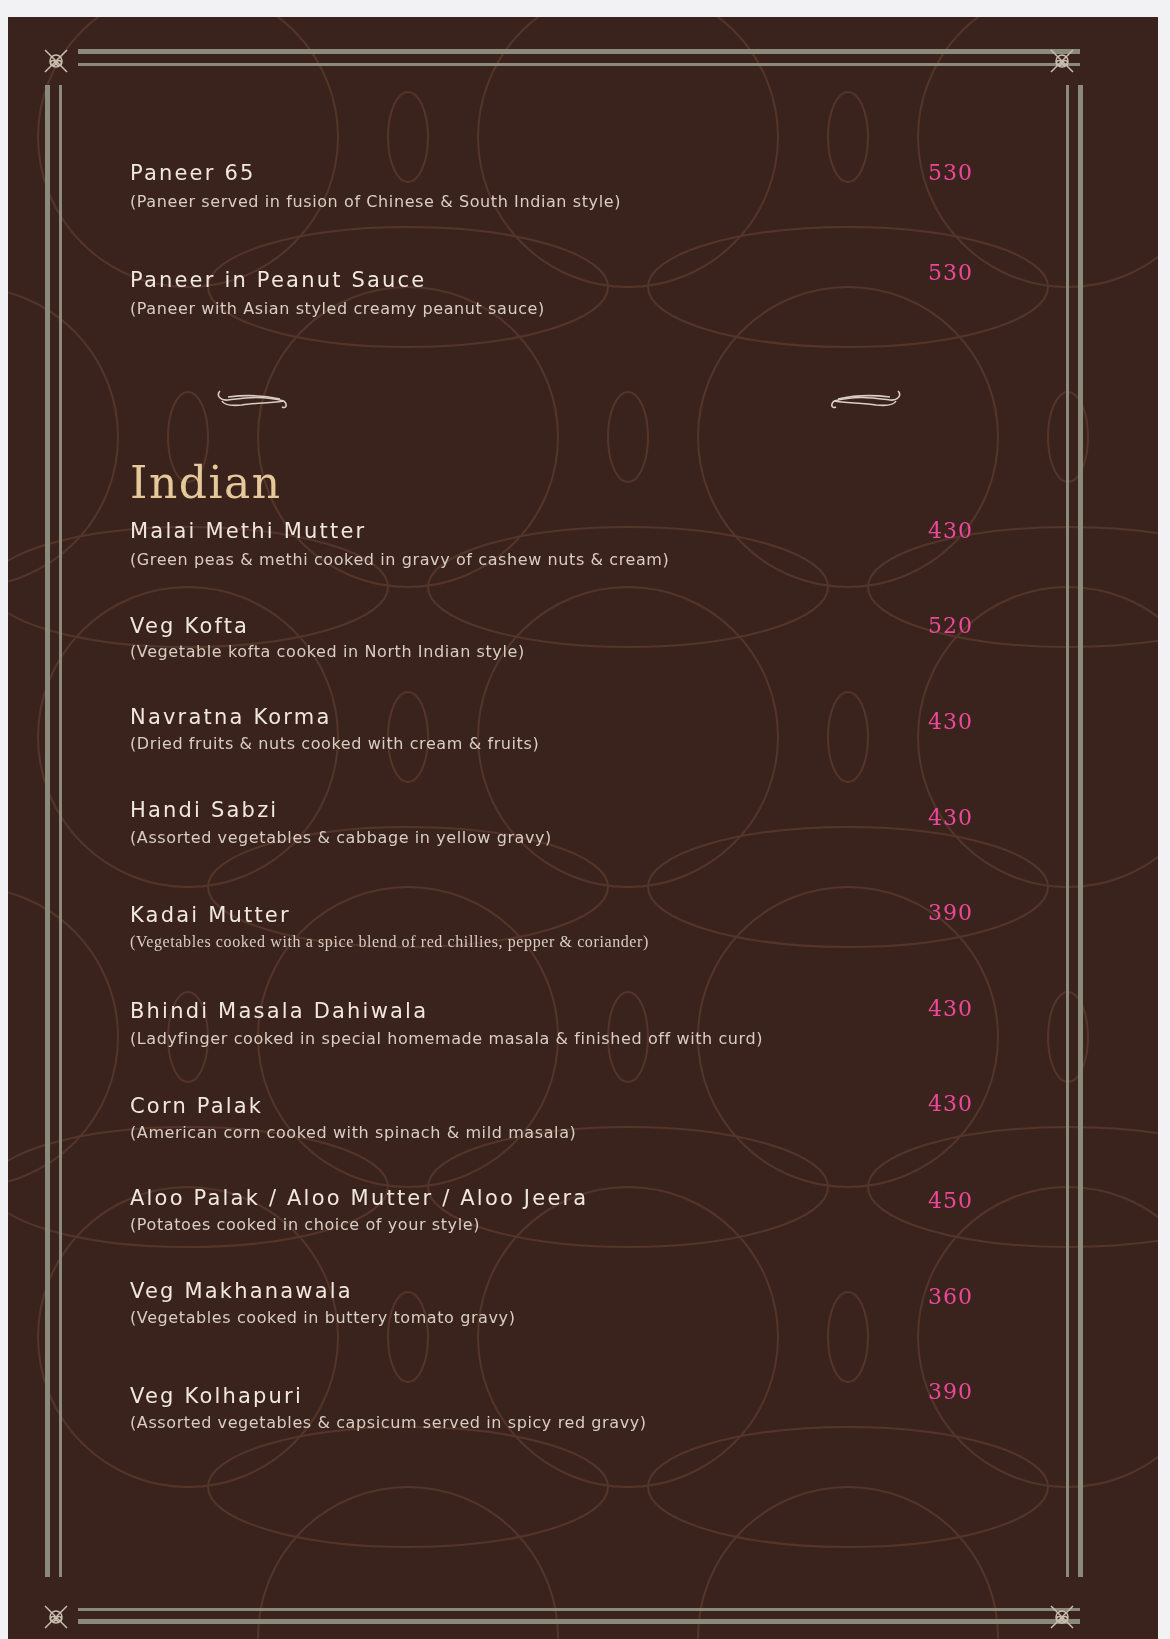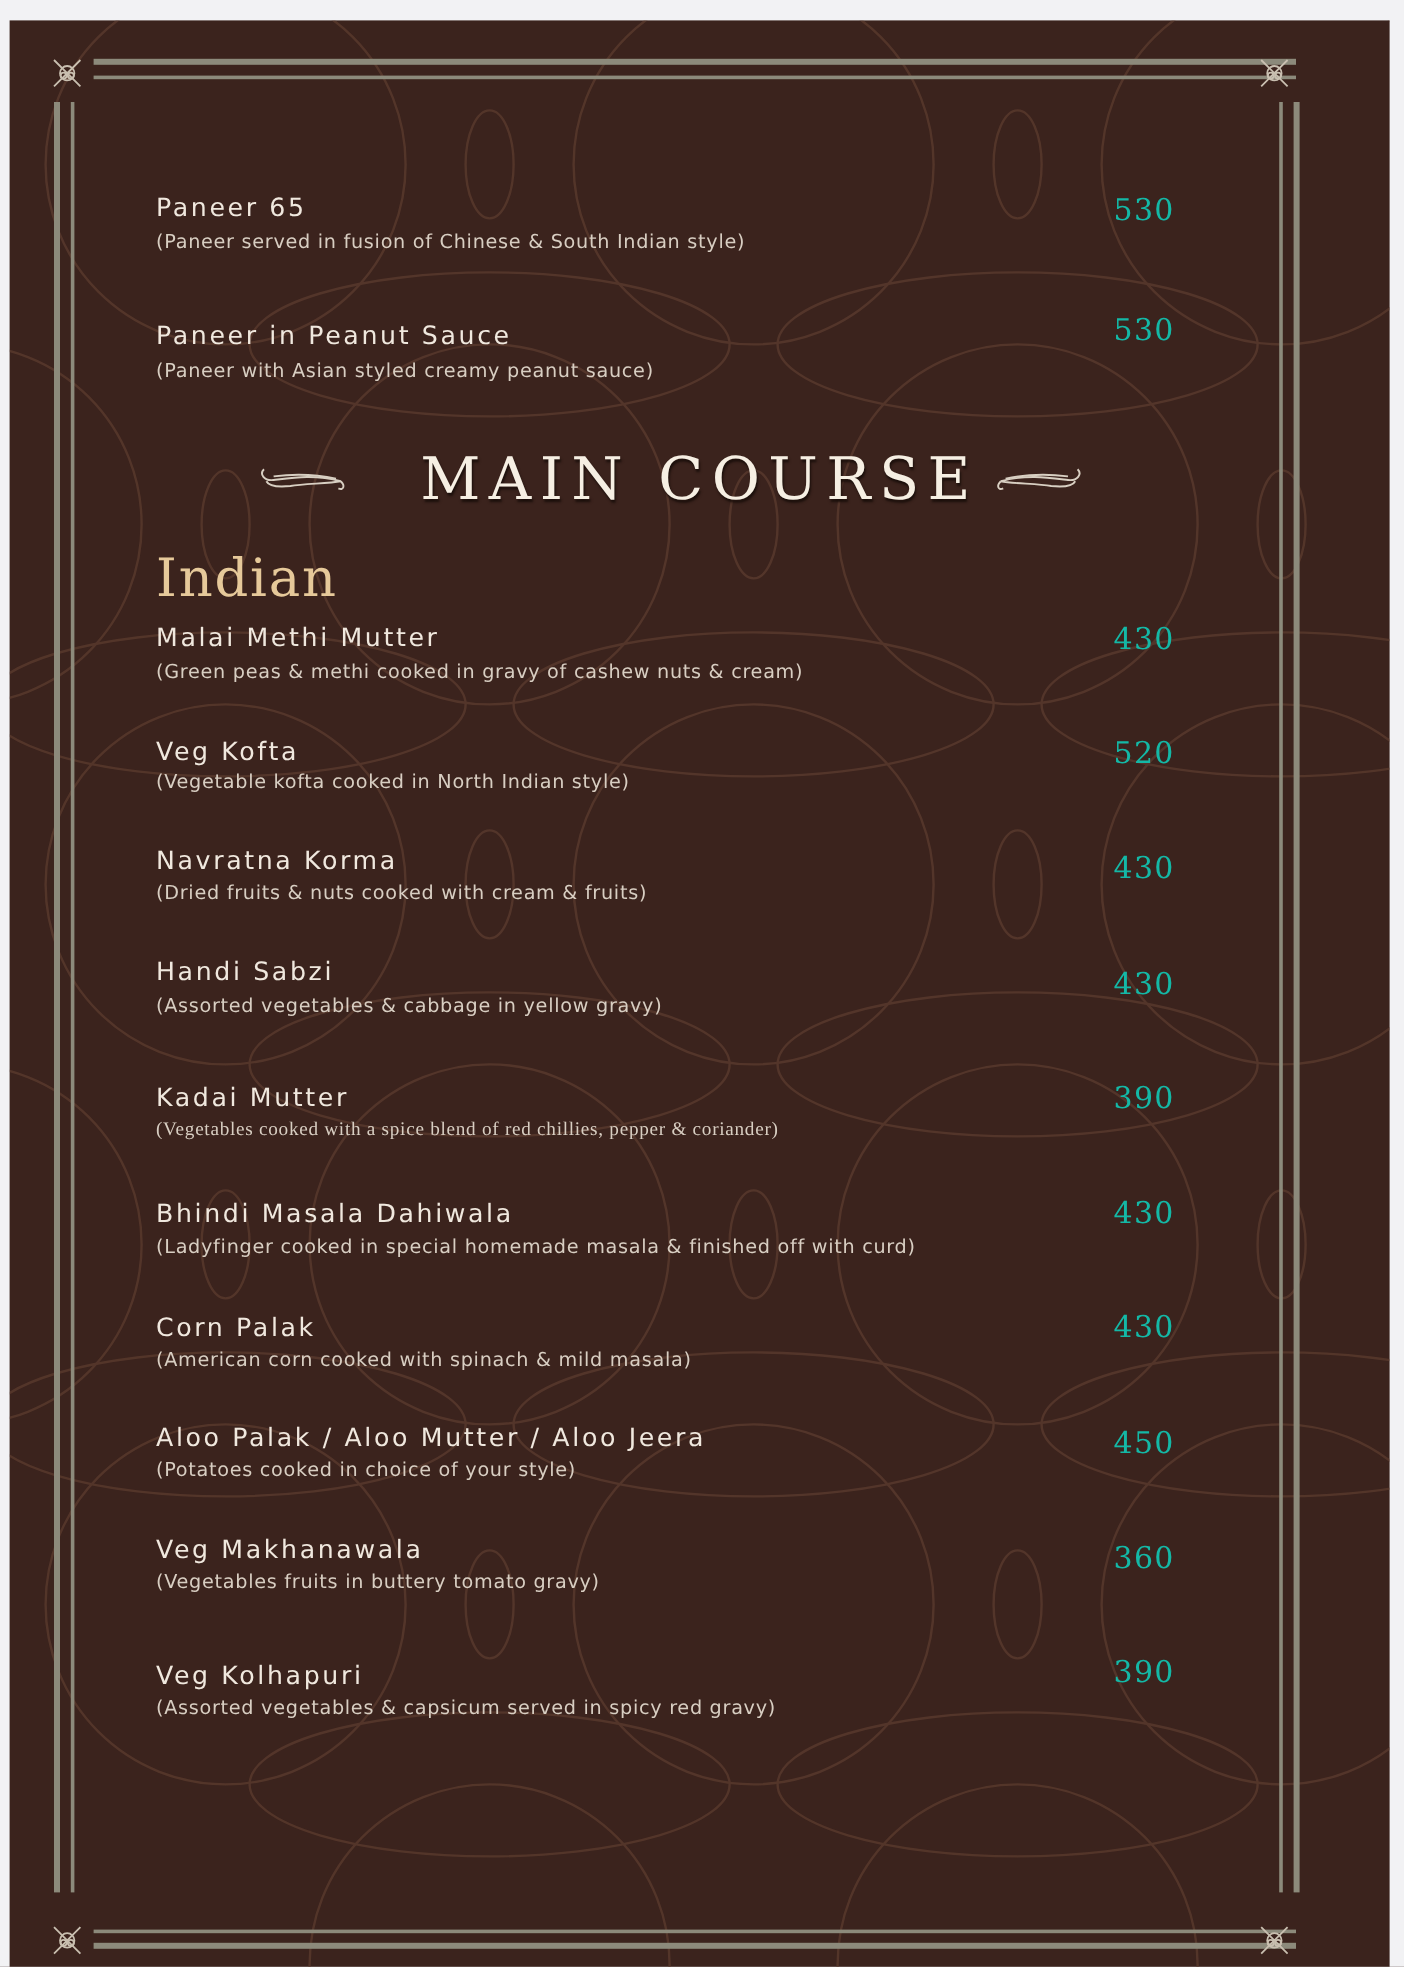--- a/index.html
+++ b/index.html
@@ -5,21 +5,21 @@
   html, body { margin:0; padding:0; }
   body { width:1170px; height:1639px; background:#f2f2f4; position:relative; overflow:hidden; font-family:"DejaVu Sans", sans-serif; }
   .page { position:absolute; left:8px; top:17px; width:1150px; height:1630px; background:#3b231d; overflow:hidden; }
   .pattern { position:absolute; inset:0; }
   .frame-h { position:absolute; background:#8c8a7b; }
   .frame-v { position:absolute; background:#8c8a7b; }
   .corner { position:absolute; width:28px; height:28px; color:#c9bfb0; }
   .item { position:absolute; left:122px; right:150px; }
   .item-name { position:absolute; left:0; top:0; color:#f0e8de; font-size:21px; letter-spacing:2.2px; white-space:nowrap; }
   .item-desc { position:absolute; left:0; top:31px; color:#d8cec2; font-size:16px; letter-spacing:0.6px; white-space:nowrap; }
-  .item-price { position:absolute; left:920px; color:#14b8a6; font-family:"DejaVu Serif", serif; font-size:25px; letter-spacing:1px; }
+  .item-price { position:absolute; left:920px; color:#ec4899; font-family:"DejaVu Serif", serif; font-size:22px; letter-spacing:1px; }
   .section-title { position:absolute; left:0; right:0; top:354px; text-align:center; color:#f6efe3; font-family:"DejaVu Serif", serif; font-size:49px; letter-spacing:7px; text-shadow:1px 2px 2px #1b0f0b; }
   .flourish { position:absolute; top:366px; width:76px; height:28px; color:#d8cfc2; }
   .category { position:absolute; left:122px; top:440px; color:#e6c99a; font-family:"DejaVu Serif", serif; font-size:44px; letter-spacing:1.5px; }
 </style>
 </head>
 <body>
 
 <div class="page">
 
   <svg class="pattern" width="1150" height="1630" viewBox="0 0 1150 1630">
@@ -122,21 +122,20 @@
   </div>
   <div class="item-price" style="top:243px;">530</div>
 
   <svg class="flourish" style="left:206px;" viewBox="0 0 76 28">
     <g fill="none" stroke="currentColor" stroke-width="1.6">
         <path d="M6 8 C2 12 6 18 14 17 C30 15 48 12 70 18 C60 20 40 20 28 22 C18 23 10 22 8 18"></path>
         <path d="M14 14 C30 12 48 12 66 16"></path>
         <path d="M70 18 C74 22 72 26 68 24"></path>
       </g>
   </svg>
-  <div class="section-title">MAIN COURSE</div>
   <svg class="flourish" style="left:820px; transform:scaleX(-1);" viewBox="0 0 76 28">
     <g fill="none" stroke="currentColor" stroke-width="1.6">
         <path d="M6 8 C2 12 6 18 14 17 C30 15 48 12 70 18 C60 20 40 20 28 22 C18 23 10 22 8 18"></path>
         <path d="M14 14 C30 12 48 12 66 16"></path>
         <path d="M70 18 C74 22 72 26 68 24"></path>
       </g>
   </svg>
 
   <div class="category">Indian</div>
 
@@ -183,21 +182,21 @@
   <div class="item-price" style="top:1074px;">430</div>
 
   <div class="item" style="top:1169px;">
     <div class="item-name">Aloo Palak / Aloo Mutter / Aloo Jeera</div>
     <div class="item-desc" style="top:29px;">(Potatoes cooked in choice of your style)</div>
   </div>
   <div class="item-price" style="top:1171px;">450</div>
 
   <div class="item" style="top:1262px;">
     <div class="item-name">Veg Makhanawala</div>
-    <div class="item-desc" style="top:29px;">(Vegetables fruits in buttery tomato gravy)</div>
+    <div class="item-desc" style="top:29px;">(Vegetables cooked in buttery tomato gravy)</div>
   </div>
   <div class="item-price" style="top:1267px;">360</div>
 
   <div class="item" style="top:1367px;">
     <div class="item-name">Veg Kolhapuri</div>
     <div class="item-desc" style="top:29px;">(Assorted vegetables &amp; capsicum served in spicy red gravy)</div>
   </div>
   <div class="item-price" style="top:1362px;">390</div>
 
 </div>

